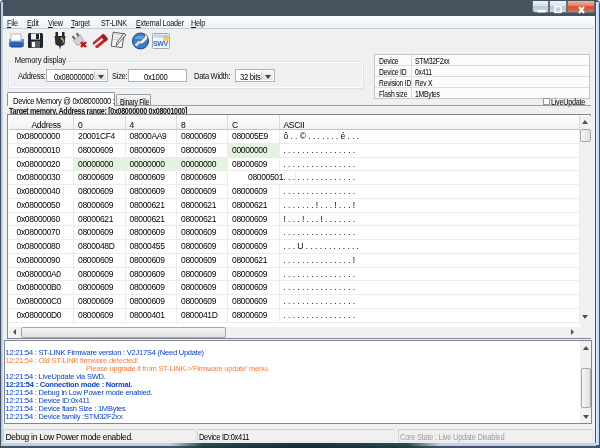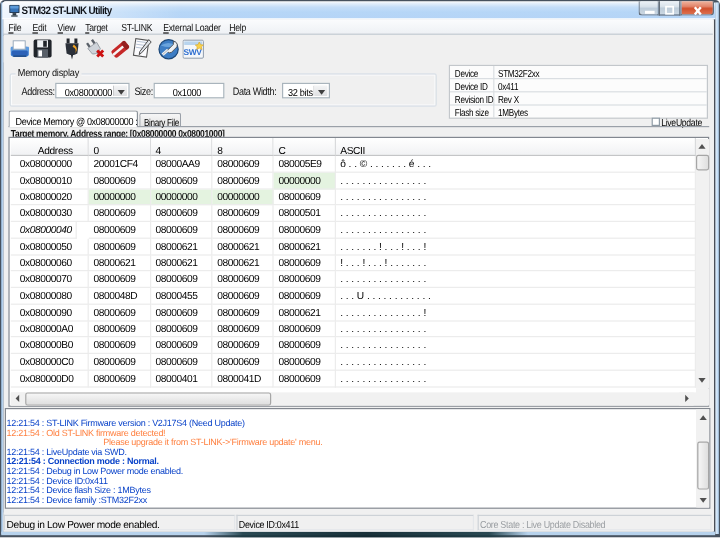--- a/index.html
+++ b/index.html
@@ -95,30 +95,20 @@
 </style>
 </head>
 <body>
 <div id="win">
   <div id="frame-outer"></div>
   <div id="frame-blue"></div>
     <div id="frame-right"></div>
     <div id="frame-rdark"></div>
     <div id="frame-bot"></div>
     <div id="frame-bot2"></div>
-  <div id="titlebar">
-    <svg style="position:absolute;left:4.5px;top:3px;" width="10" height="10" viewBox="0 0 13 13">
-      <rect x="1" y="0" width="11" height="9" rx="1" fill="#223244"></rect>
-      <rect x="2" y="1" width="9" height="7" fill="#3674b8"></rect>
-      <rect x="2" y="1" width="9" height="3" fill="#5c9ad8"></rect>
-      <rect x="4.5" y="9" width="4" height="2.5" fill="#2c3a46"></rect>
-      <rect x="3" y="11.5" width="7" height="1.5" fill="#223039"></rect>
-    </svg>
-    <span id="title-txt">STM32 ST-LINK Utility</span>
-  </div>
   <div id="client"></div>
   <div id="btn-min" class="capbtn"><svg width="16" height="11">
         <rect x="4.5" y="6" width="8" height="2.5" fill="#fff"></rect>
       </svg></div>
   <div id="btn-max" class="capbtn"><svg width="16" height="11">
         <rect x="5" y="2.5" width="6" height="6" fill="none" stroke="#fff" stroke-width="1.4"></rect>
       </svg></div>
   <div id="btn-close" class="capbtn"><svg width="27" height="11">
         <path d="M11 3 L16 9 M16 3 L11 9" stroke="#fff" stroke-width="2"></path>
       </svg></div>
@@ -321,27 +311,27 @@
       </div>
       <div class="cell" style="left:66px; top:56.25px; width:51.5px;">
         <span>08000609</span>
       </div>
       <div class="cell" style="left:117.5px; top:56.25px; width:51.5px;">
         <span>08000609</span>
       </div>
       <div class="cell" style="left:169px; top:56.25px; width:51px;">
         <span>08000609</span>
       </div>
-      <div class="cell" style="left:220px; top:56.25px; width:51.5px;">
+      <div class="cell" style="left:236px; top:56.25px; width:51.5px;">
         <span>08000501</span>
       </div>
       <div class="cell" style="left:271.5px; top:56.25px; width:300px;">
         <span style="letter-spacing:-0.05px">. . . . . . . . . . . . . . . .</span>
       </div>
-      <div class="cell" style="left:0.5px; top:70px; width:55px;font-style:italic;">
+      <div class="cell" style="left:0.5px; top:70px; width:55px;">
         <span style="left:8px">0x08000040</span>
       </div>
       <div class="cell" style="left:66px; top:70px; width:51.5px;">
         <span>08000609</span>
       </div>
       <div class="cell" style="left:117.5px; top:70px; width:51.5px;">
         <span>08000609</span>
       </div>
       <div class="cell" style="left:169px; top:70px; width:51px;">
         <span>08000609</span>

